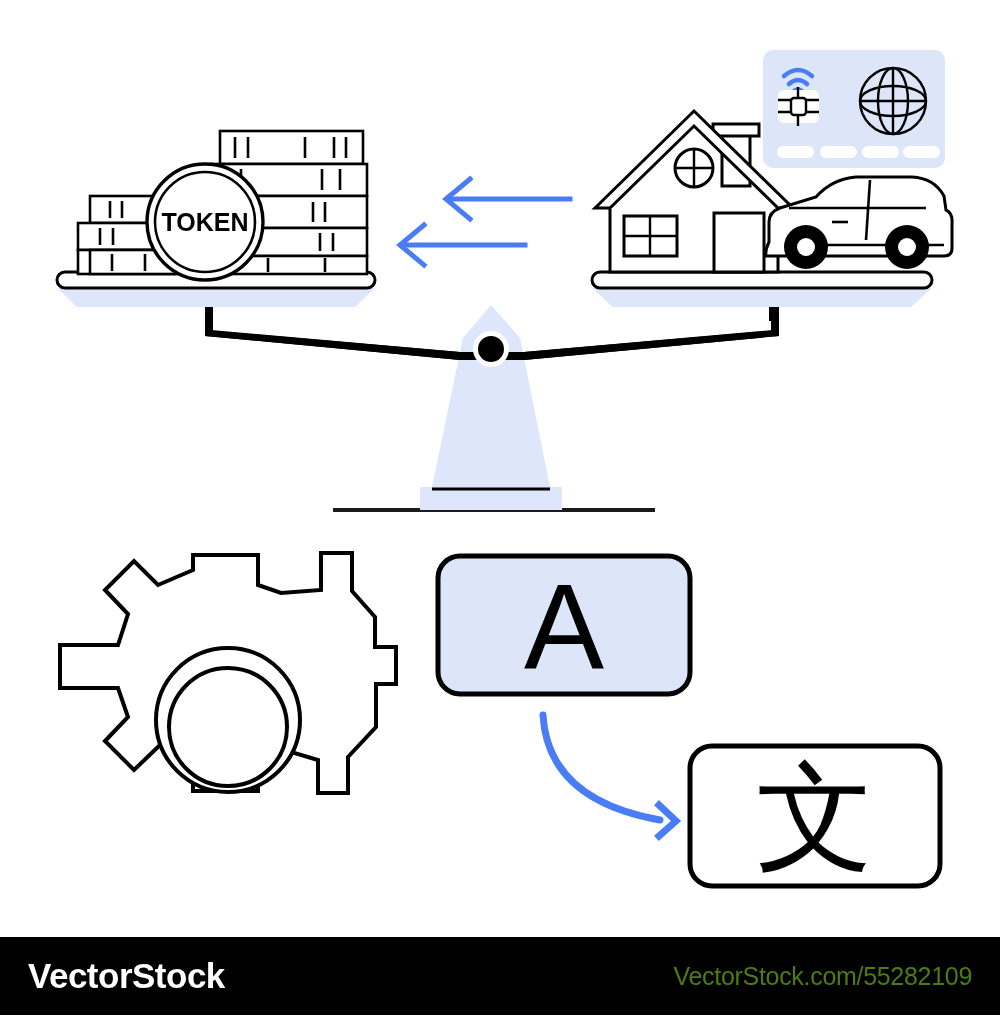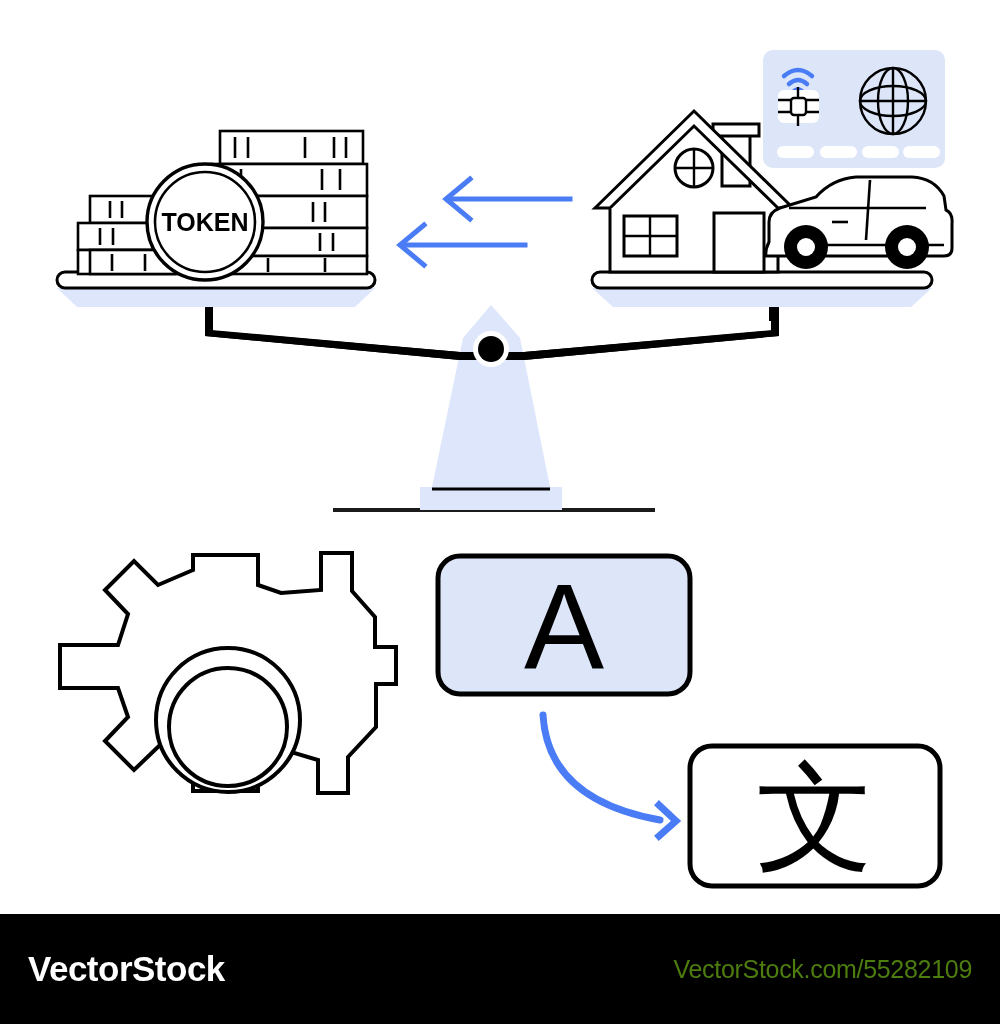--- a/index.html
+++ b/index.html
@@ -24,23 +24,23 @@
     text-align: center;
   }
   svg.scene {
     display: block;
     width: 1000px;
     height: 1027px;
   }
   .wm-bar {
     position: absolute;
     left: 0;
-    bottom: 3px;
-    width: 1000px;
-    height: 110px;
+    bottom: 12px;
+    width: 1000px;
+    height: 78px;
     background: #000000;
   }
   .wm-logo {
     position: absolute;
     left: 28px;
     top: 50%;
     transform: translateY(-50%);
     color: #ffffff;
     font-family: "Liberation Sans", sans-serif;
     font-weight: bold;

